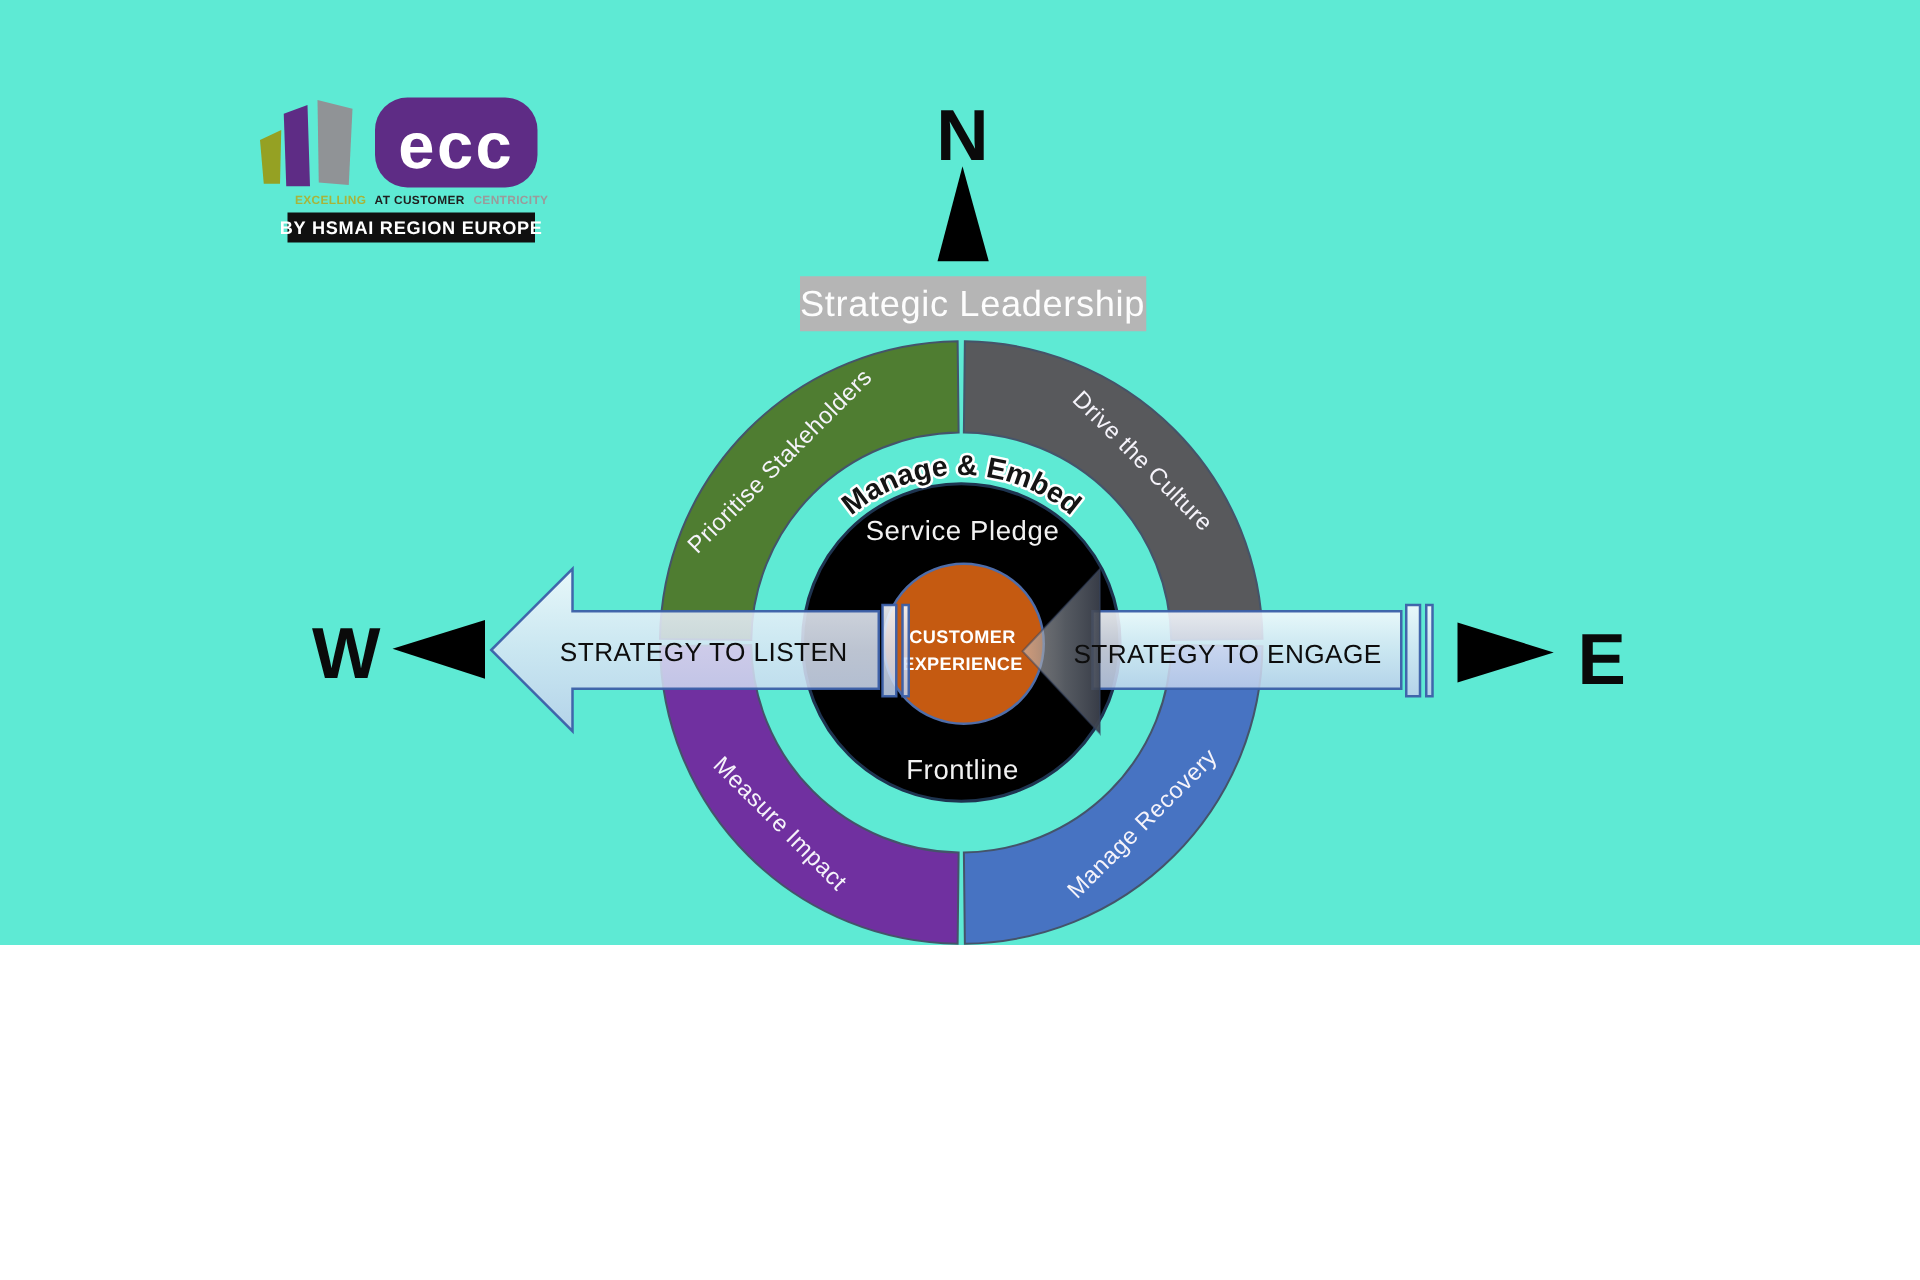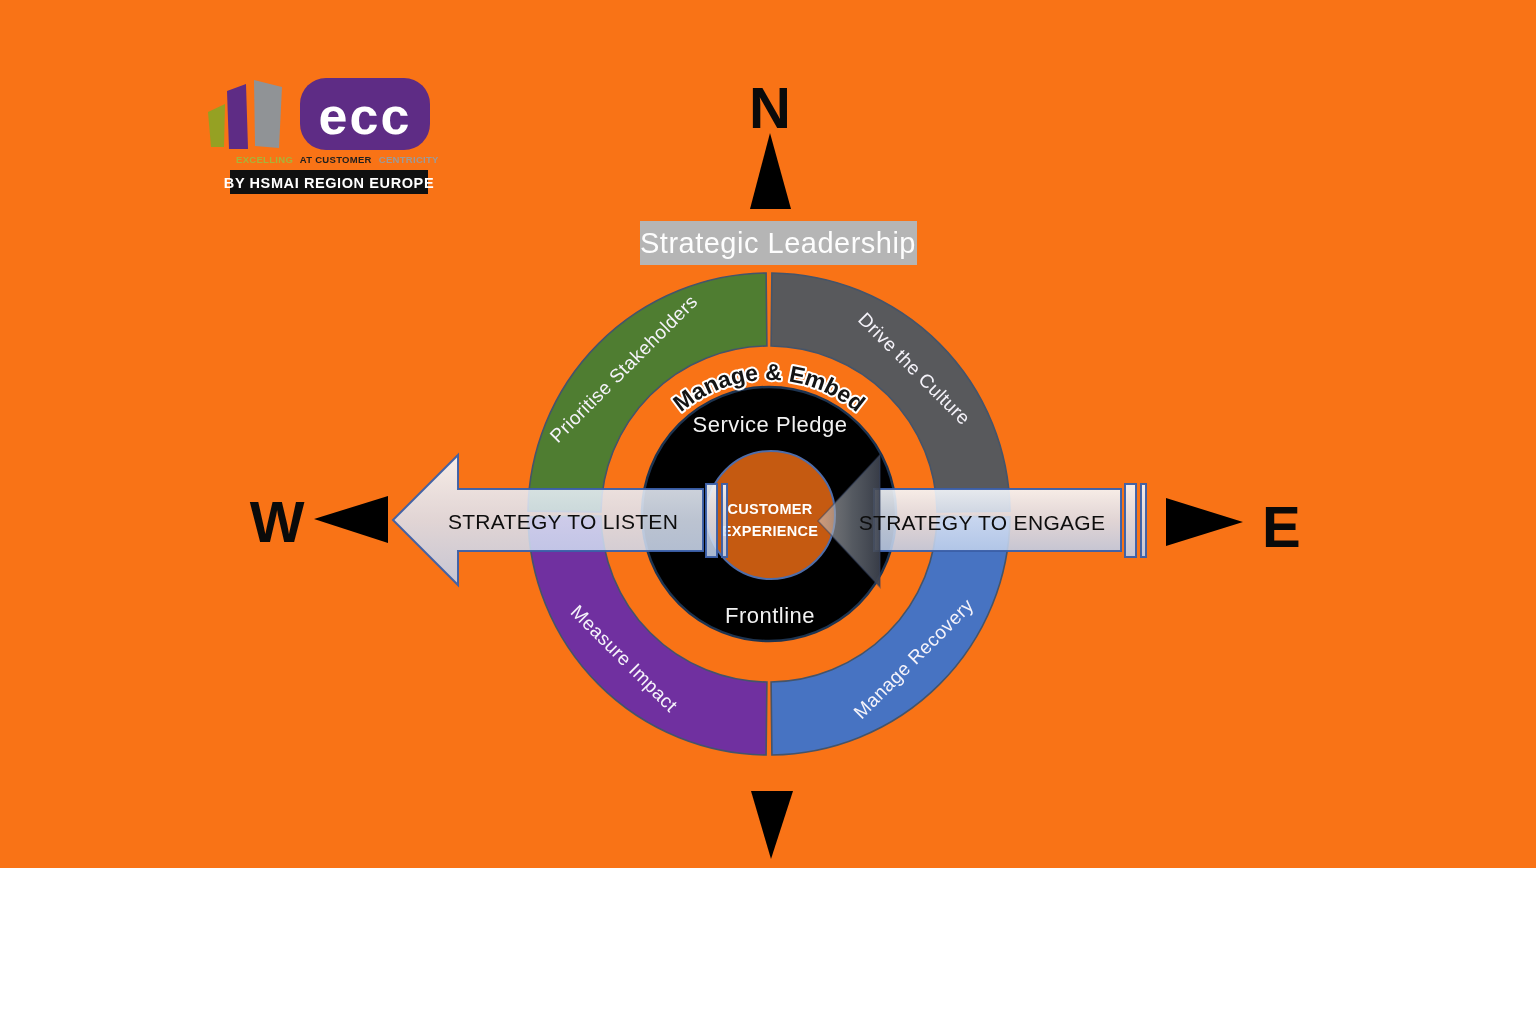--- a/index.html
+++ b/index.html
@@ -1,17 +1,17 @@
 <!DOCTYPE html>
 <html><head>
 <meta charset="utf-8">
 <style>
   html,body{margin:0;padding:0;background:#ffffff;}
   .stage{
-    position:relative;width:1536px;height:868px;background:#f97316;overflow:hidden;
+    position:relative;width:1536px;height:756px;background:#5eead4;overflow:hidden;
     font-family:"Liberation Sans", sans-serif;
   }
   svg{position:absolute;top:0;left:0;}
   text{font-family:"Liberation Sans", sans-serif;}
   .compass-letter{font-size:58px;font-weight:bold;fill:#0a0a0a;}
   .quad-label{font-size:19px;fill:#f5f3fa;letter-spacing:0.4px;}
   .arc-label{font-size:23px;fill:#141414;font-weight:bold;paint-order:stroke;stroke:#ffffff;stroke-width:4px;stroke-linejoin:round;}
   .inner-label{font-size:22px;fill:#f2f2f2;letter-spacing:0.5px;}
   .center-label{font-size:14.5px;font-weight:bold;fill:#ffffff;letter-spacing:0.3px;}
   .arrow-label{font-size:21px;fill:#0d0d0d;letter-spacing:0.3px;}

